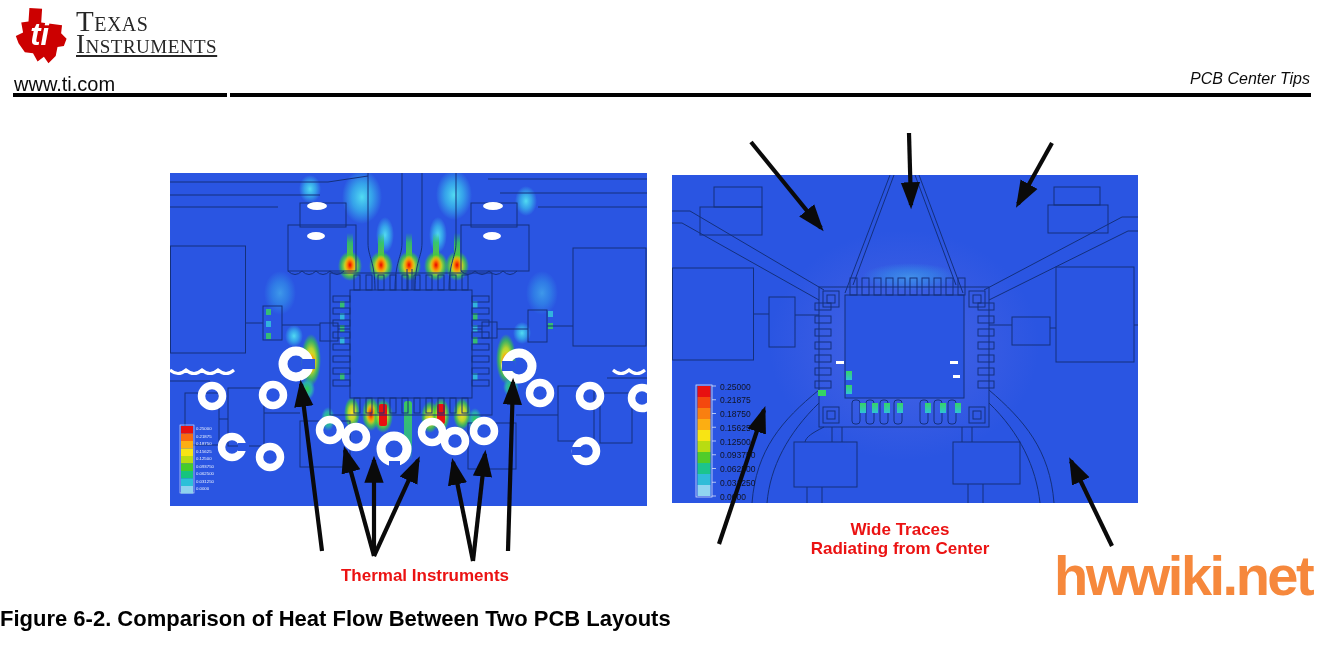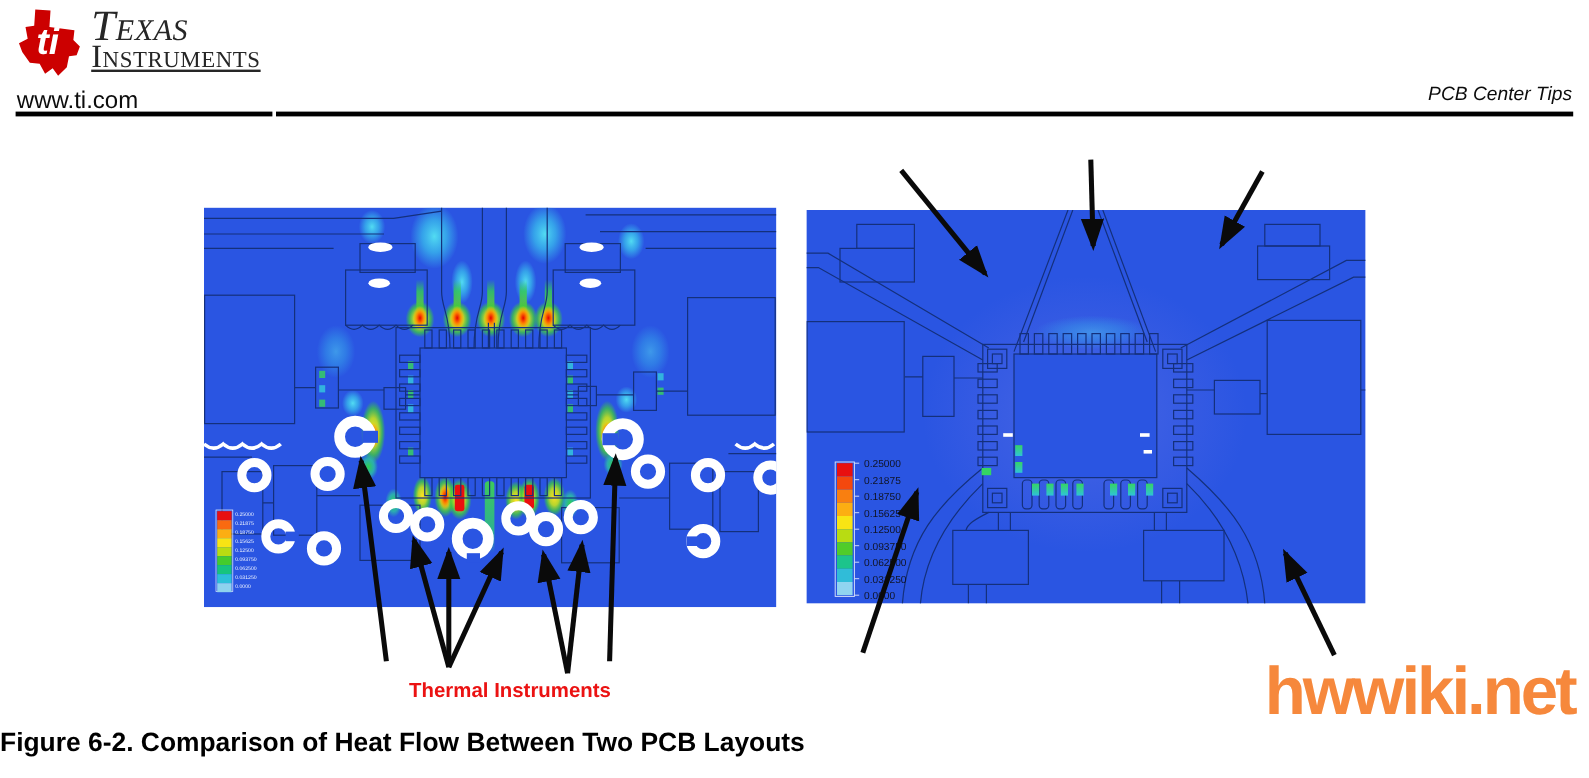--- a/index.html
+++ b/index.html
@@ -3,21 +3,21 @@
 <meta charset="utf-8">
 <style>
   html,body{margin:0;padding:0;}
   body{width:1324px;height:648px;background:#ffffff;position:relative;overflow:hidden;
        font-family:"Liberation Sans",sans-serif;color:#111;}
   .abs{position:absolute;}
   
   .logo-mark{left:14px;top:6px;width:58px;height:60px;}
   .logo-text{left:76px;top:10px;font-family:"Liberation Serif",serif;font-variant:small-caps;
              color:#262626;line-height:23px;font-weight:500;letter-spacing:.5px;}
-  .logo-text .l1{font-size:36px;font-style:italic;}
+  .logo-text .l1{font-size:29px;}
   .logo-text .l2{font-size:27px;display:block;margin-top:-4px;text-decoration:underline;}
   .site-url{left:14px;top:73px;font-size:20px;color:#0c0c0c;}
   .doc-title{right:14px;top:70px;font-size:16px;font-style:italic;color:#0c0c0c;}
   .rule{top:93px;height:4px;background:#000;}
   .rule.seg1{left:13px;width:214px;}
   .rule.seg2{left:230px;width:1081px;}
   
   .img-left{left:170px;top:173px;}
   .img-right{left:672px;top:175px;}
   .overlay{left:0;top:0;pointer-events:none;}
@@ -422,17 +422,19 @@
     <path d="M909,133 L911,205" marker-end="url(#ah)"></path>
     <path d="M1052,143 L1018,204" marker-end="url(#ah)"></path>
     <path d="M719,544 L764,410" marker-end="url(#ah)"></path>
     <path d="M1112,546 L1071,461" marker-end="url(#ah)"></path>
   </g>
 </svg>
 
 <div class="abs red-label label-thermal">Thermal Instruments</div>
 
 <div class="abs red-label label-wide">
+  <div>Wide Traces</div>
+  <div>Radiating from Center</div>
 </div>
 
 <div class="abs watermark">hwwiki.net</div>
 
 <div class="abs caption">Figure 6-2. Comparison of Heat Flow Between Two PCB Layouts</div>
 
 </body></html>

